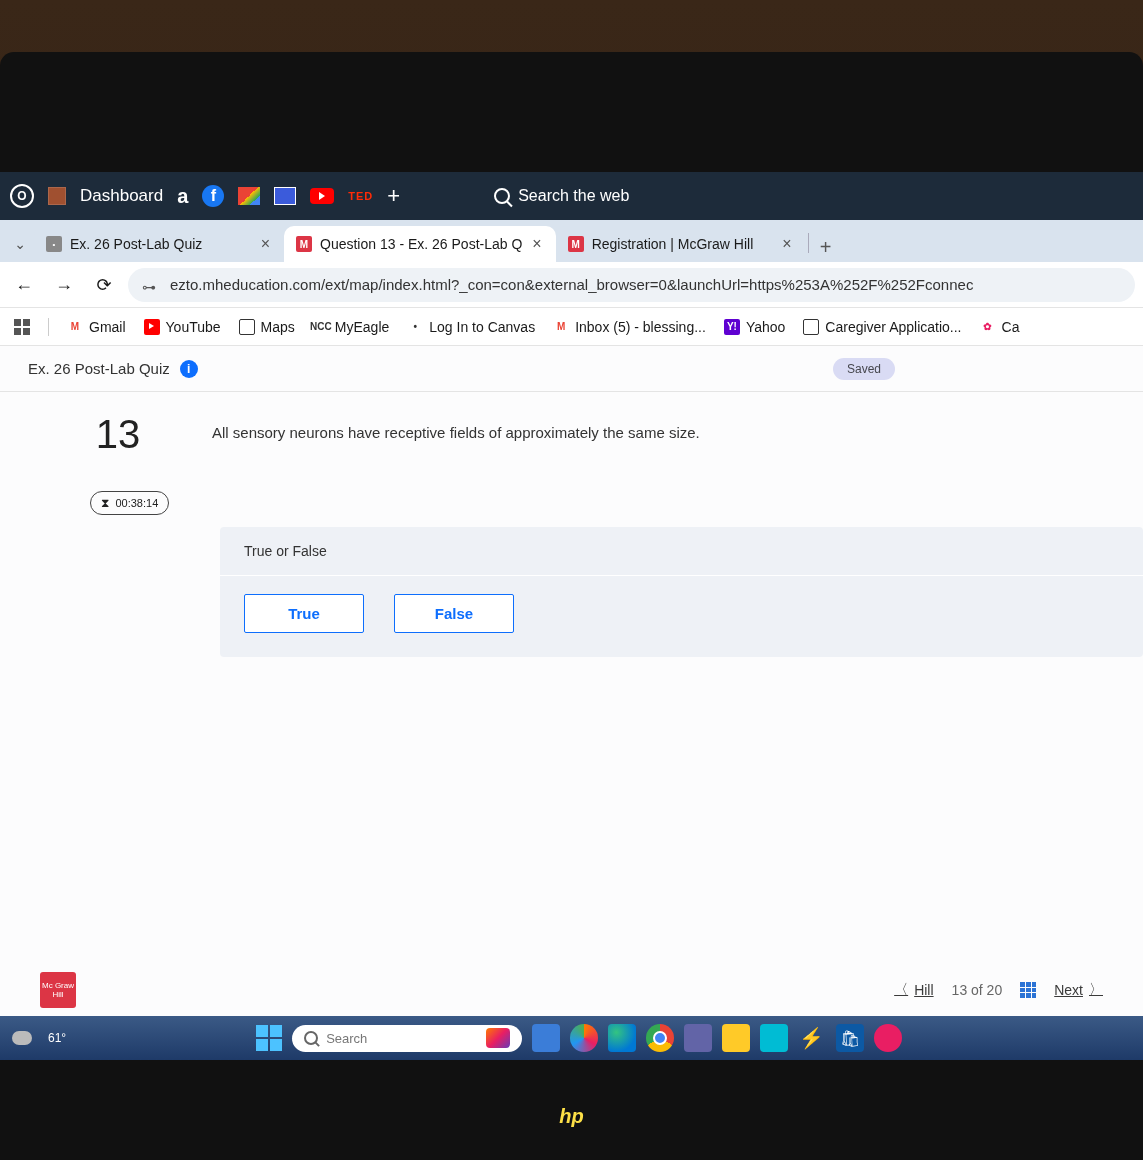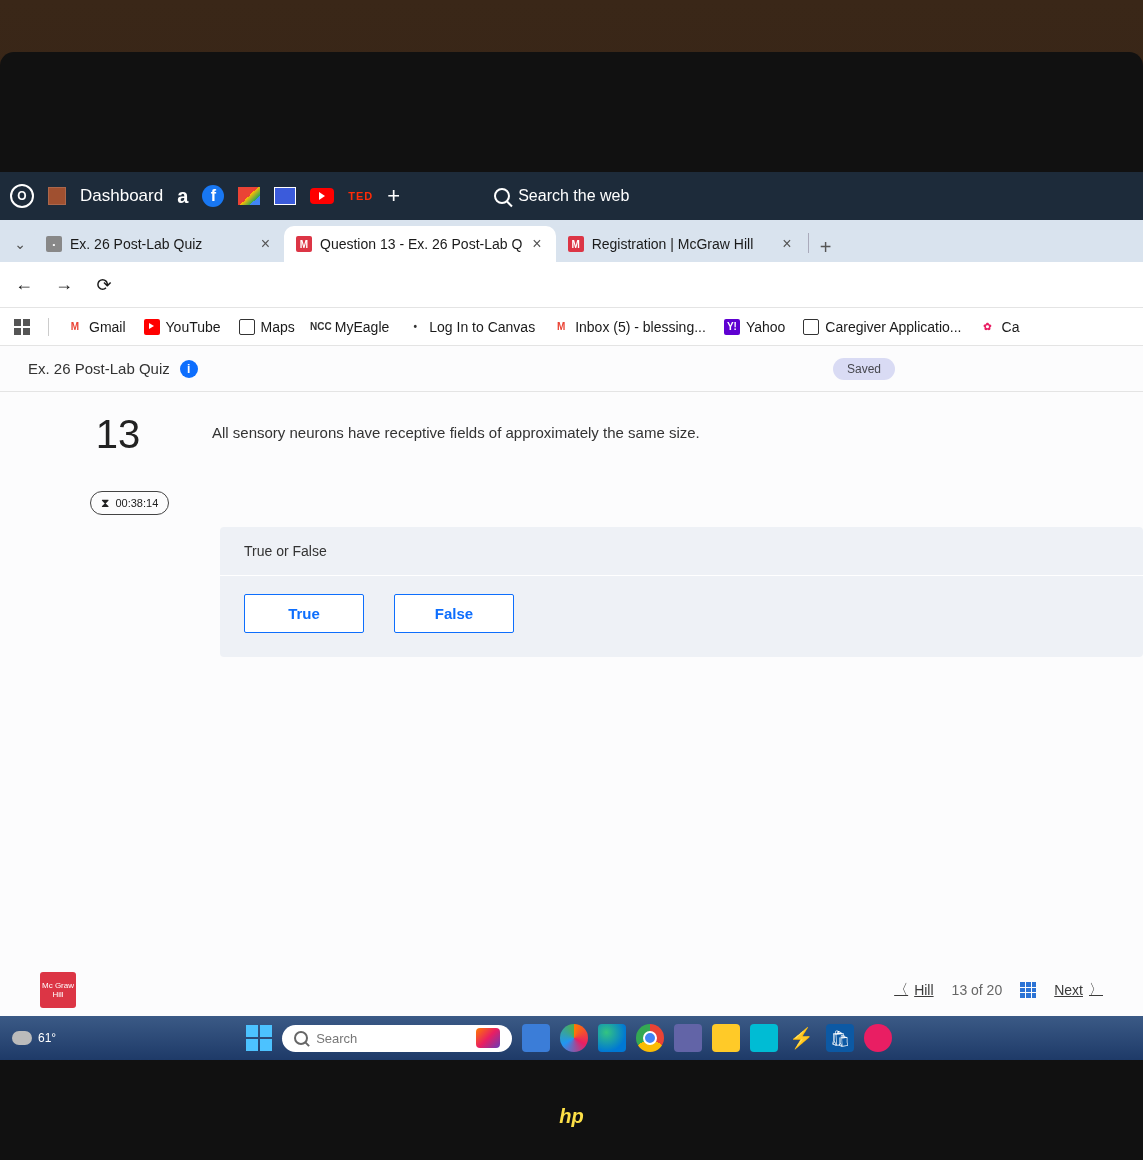--- a/index.html
+++ b/index.html
@@ -84,21 +84,21 @@
   .quiz-foot { position:absolute; bottom:44px; left:0; right:0; height:52px; display:flex; align-items:center; padding:0 40px; font-size:14px; color:#4a4a4a;}
   .brand-sq { width:36px; height:36px; background:#dc3545; color:#fff; font-size:8px; line-height:9px; display:flex; align-items:center; justify-content:center; text-align:center; border-radius:3px;}
   .foot-nav { margin-left:auto; display:flex; align-items:center; gap:18px;}
   .foot-nav .prev, .foot-nav .next { display:flex; align-items:center; gap:6px; text-decoration:underline; color:#3a3a3a;}
   .foot-nav .pos { color:#666;}
   .foot-nav .grid-ico { width:16px; height:16px; display:grid; grid-template-columns:repeat(3,1fr); gap:1px;}
   .foot-nav .grid-ico span{background:#2b73d5;}
 
   
   .taskbar { position:absolute; left:0; right:0; bottom:0; height:44px; background:linear-gradient(180deg,#3b5a86 0%, #1e3a68 100%); display:flex; align-items:center; padding:0 12px; gap:10px;}
-  .weather { display:flex; align-items:flex-end; gap:6px; color:#fff; font-size:12px;}
+  .weather { display:flex; align-items:flex-end; gap:16px; color:#fff; font-size:12px;}
   .weather .cloud{width:20px;height:14px;background:#bbb;border-radius:10px;}
   .taskbar .spacer{flex:0 0 170px;}
   .taskbar .center { display:flex; align-items:center; gap:10px;}
   .win-start { width:26px; height:26px; display:grid; grid-template-columns:1fr 1fr; gap:2px;}
   .win-start span:nth-child(1){background:#4cc2ff;}
   .win-start span:nth-child(2){background:#4cc2ff;}
   .win-start span:nth-child(3){background:#4cc2ff;}
   .win-start span:nth-child(4){background:#4cc2ff;}
   .searchbox { height:27px; width:230px; background:#fff; border-radius:16px; display:flex; align-items:center; gap:8px; padding:0 12px; font-size:13px; color:#777;}
   .searchbox .mag2{width:14px;height:14px;border:2px solid #666;border-radius:50%;position:relative;}
@@ -156,20 +156,24 @@
           <span class="close">×</span>
         </div>
         <span class="sep"></span>
         <div class="newtab">+</div>
       </div>
 
       <div class="addr">
         <div class="nav-btn">←</div>
         <div class="nav-btn">→</div>
         <div class="nav-btn">⟳</div>
+        <div class="url">
+          <span class="site-ico"></span>
+          <span>ezto.mheducation.com/ext/map/index.html?_con=con&amp;external_browser=0&amp;launchUrl=https%253A%252F%252Fconnec</span>
+        </div>
       </div>
 
       <div class="bmbar">
         <div class="apps-ico">
             <span></span>
             <span></span>
             <span></span>
             <span></span>
           </div>
         <span style="width:1px;height:18px;background:#ccc;"></span>

